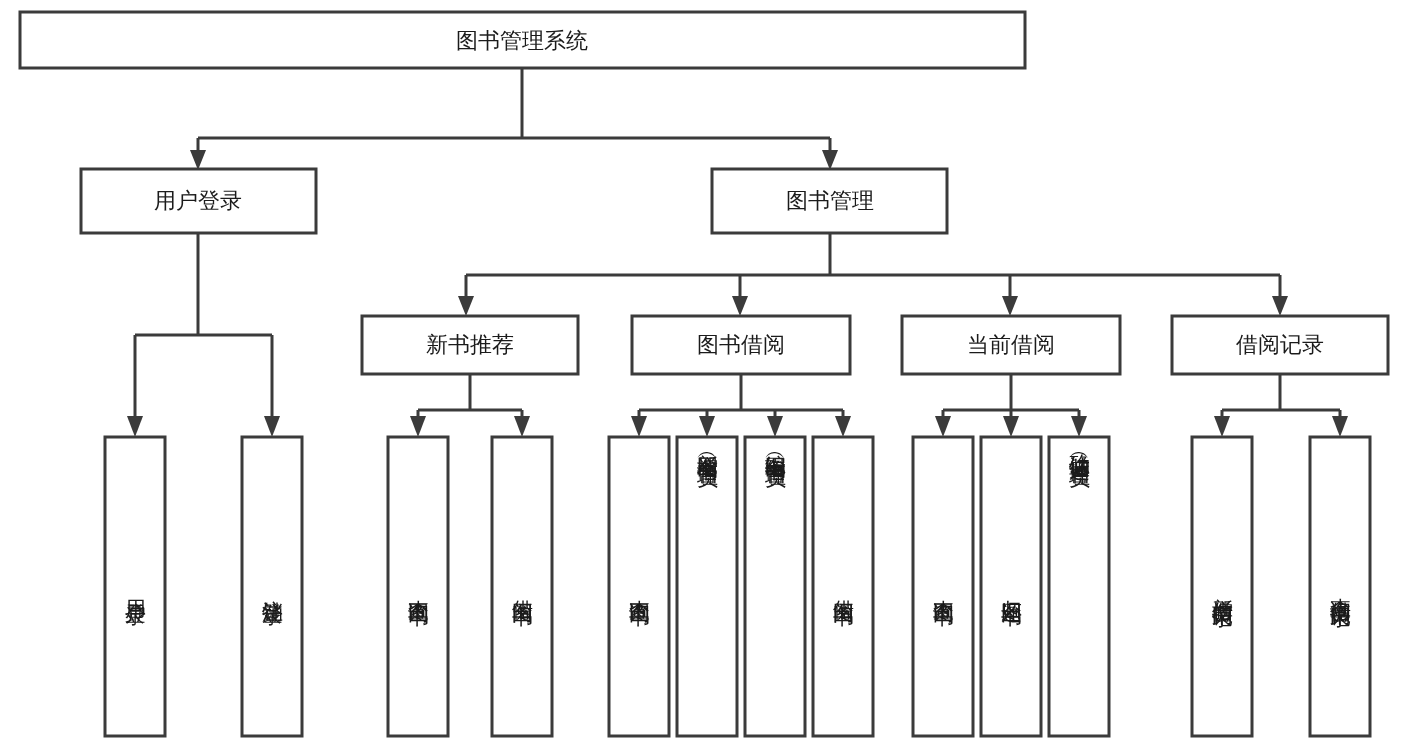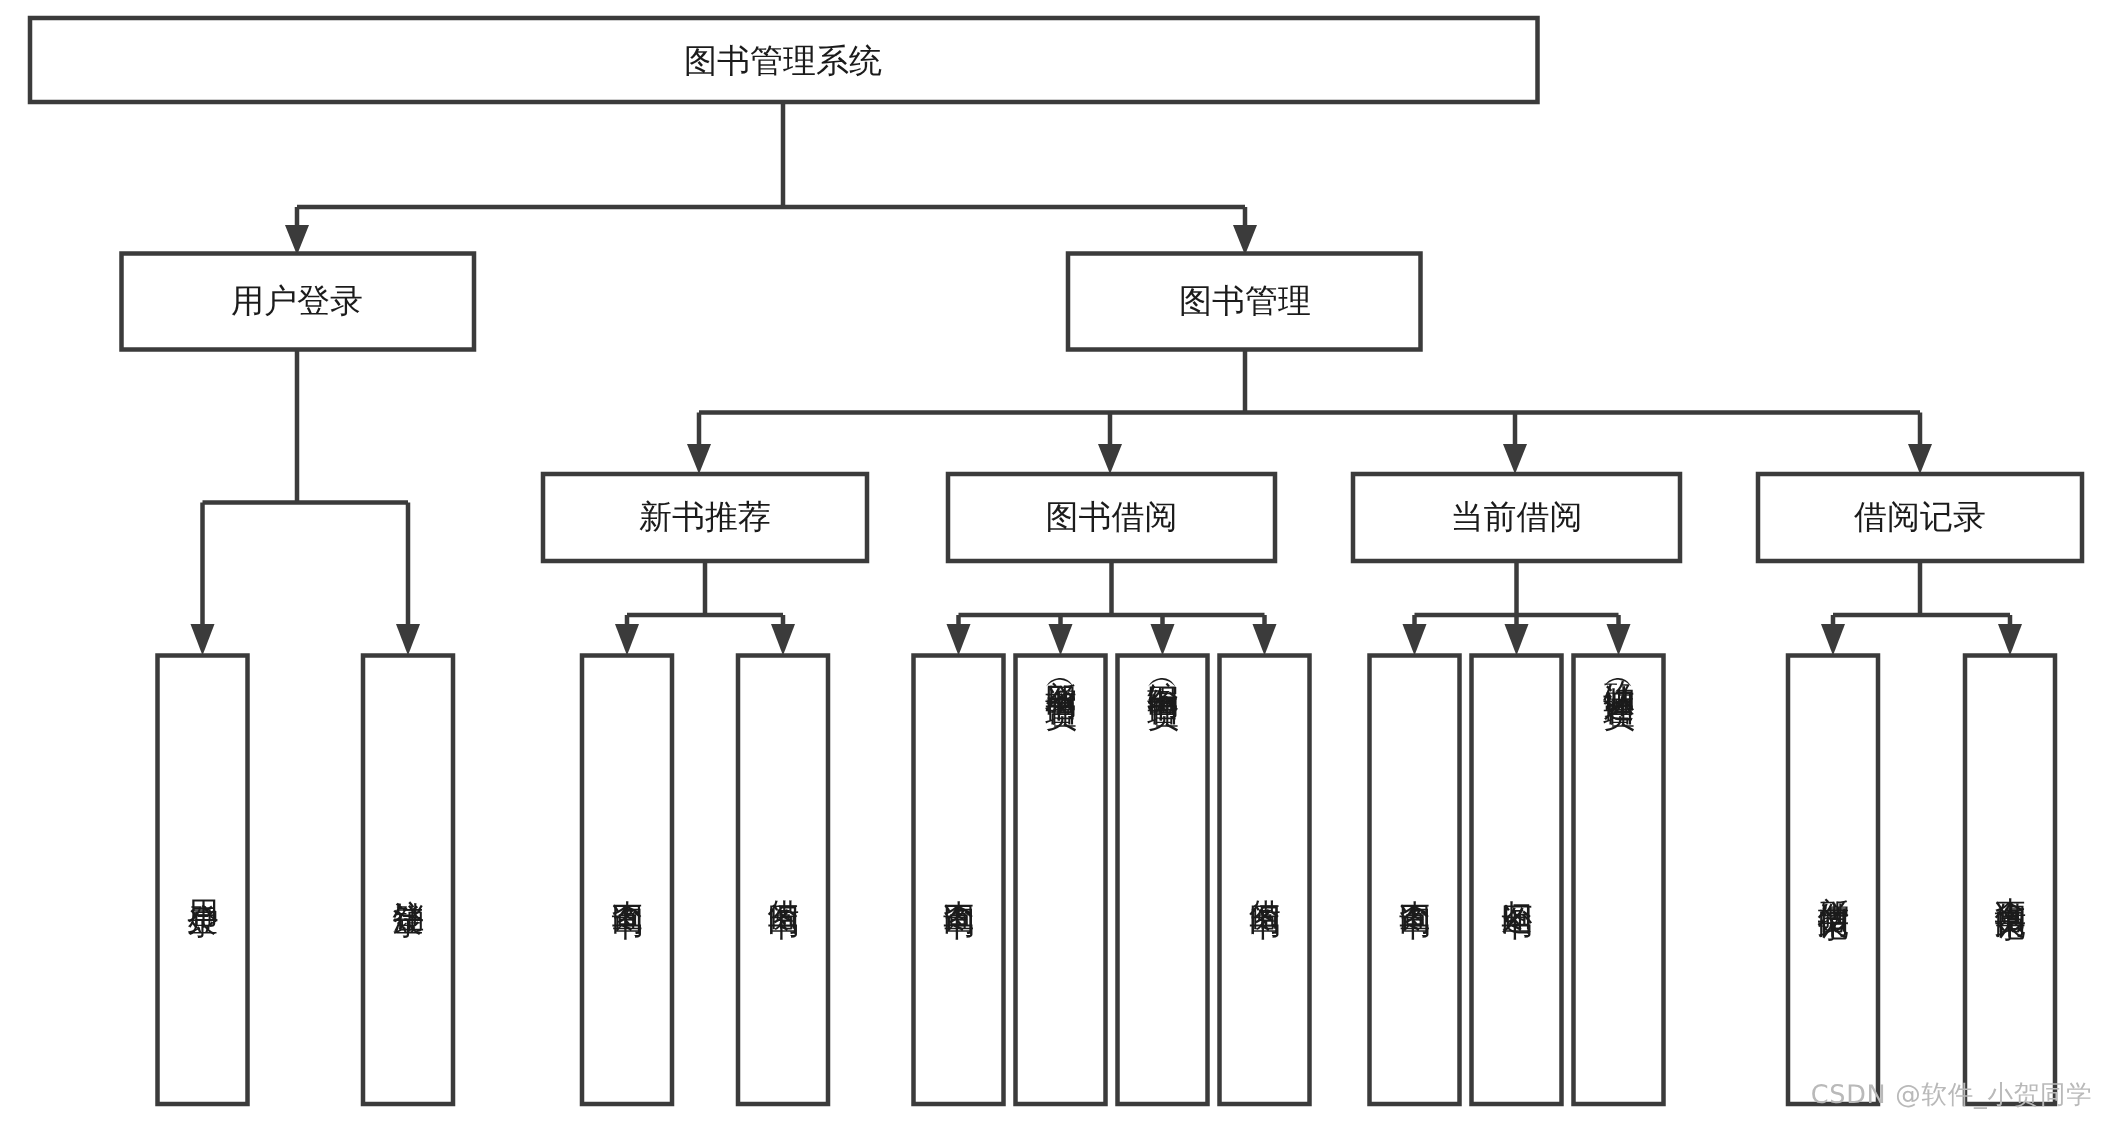--- a/index.html
+++ b/index.html
@@ -238,14 +238,13 @@
     <span class="leaf-label">确认归还（管理员）</span>
   </div>
 
   <div class="leaf-label-wrap" style="left:1192px; top:437px; width:60px; height:299px;">
     <span class="leaf-label">新增借阅记录</span>
   </div>
   <div class="leaf-label-wrap" style="left:1310px; top:437px; width:60px; height:299px;">
     <span class="leaf-label">查询借阅记录</span>
   </div>
 
-  <div class="watermark">CSDN @软件_小贺同学</div>
 </div>
 
 </body></html>

